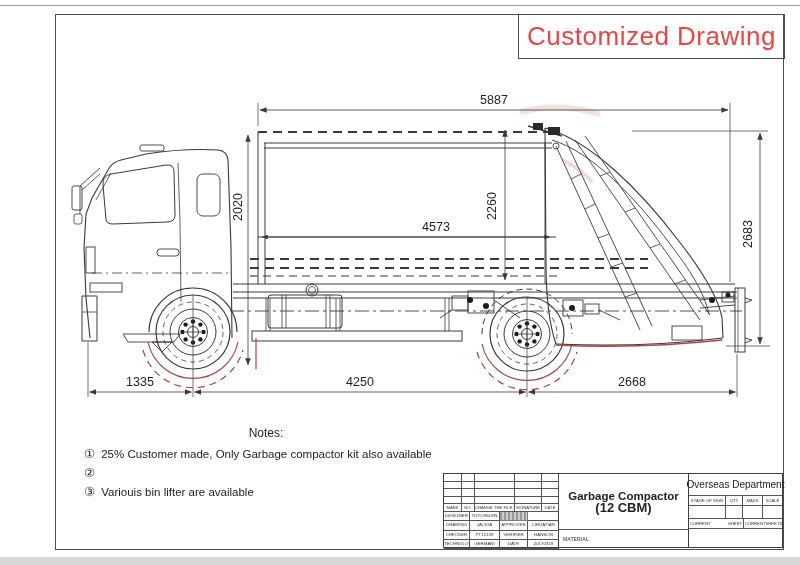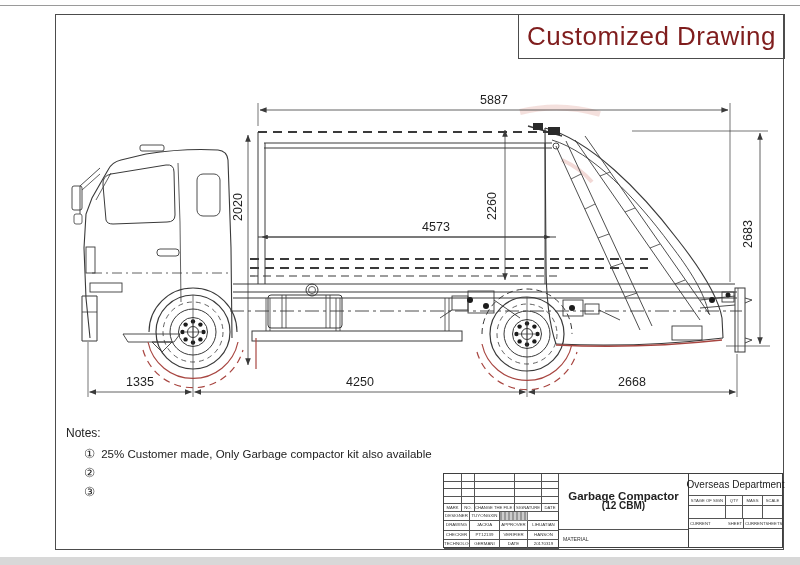--- a/index.html
+++ b/index.html
@@ -9,24 +9,24 @@
   }
   .abs{position:absolute;}
   
   #top-rule{left:0;top:5px;width:800px;height:0;border-top:1px solid #9a9a9a;}
   #bottom-strip{left:0;top:557px;width:800px;height:8px;background:#d8d8d8;}
   
   #frame{left:55px;top:14px;width:729px;height:536px;border:1.6px solid #4c4c4c;box-sizing:border-box;}
   
   #title-box{left:518px;top:14px;width:267px;height:45px;border:1.6px solid #4c4c4c;box-sizing:border-box;
     display:flex;align-items:center;justify-content:center;}
-  #title-box span{font-size:26px;color:#7f1d1d;letter-spacing:.5px;white-space:nowrap;}
+  #title-box span{font-size:26px;color:#ef4444;letter-spacing:.5px;white-space:nowrap;}
   
   #notes{left:66px;top:426px;width:400px;font-size:11.5px;color:#222;}
-  #notes .nh{font-size:12px;margin-bottom:6px;}
+  #notes .nh{font-size:12px;margin-bottom:6px;text-align:center;}
   #notes .ni{margin:4px 0 4px 18px;display:flex;gap:6px;align-items:baseline;}
   #notes .num{font-size:12.5px;}
   
   #dwg{left:0;top:0;width:800px;height:565px;}
   
   #tb{left:443px;top:473px;width:340px;height:75px;border:1px solid #3f3f3f;box-sizing:border-box;background:#fff;font-size:5px;color:#333;}
   #tb *{box-sizing:border-box;}
   .tb-col{position:absolute;top:0;height:100%;}
   #tb-left{left:0;width:115px;border-right:1px solid #3f3f3f;}
   #tb-mid{left:115px;width:130px;border-right:1px solid #3f3f3f;}
@@ -40,21 +40,21 @@
   .rev-head div{border-right:1px solid #555;border-bottom:1px solid #555;font-size:4.2px;
     white-space:nowrap;overflow:hidden;text-align:center;line-height:7px;}
   .tb-rows{position:absolute;left:0;top:38px;width:115px;height:37px;display:grid;
     grid-template-columns:26px 30px 28px 31px;grid-template-rows:repeat(4,1fr);}
   .tb-rows div{border-right:1px solid #555;border-bottom:1px solid #555;font-size:4.4px;
     white-space:nowrap;overflow:hidden;text-align:center;line-height:8.5px;}
   .tb-rows div:nth-child(4n){border-right:none;}
   .smudge{background:repeating-linear-gradient(90deg,#777 0 2px,#bbb 2px 4px);opacity:.75;}
   
   #tb-mid .prod{position:absolute;left:0;top:16px;width:100%;text-align:center;font-size:11.5px;font-weight:bold;color:#222;white-space:nowrap;}
-  #tb-mid .cap{position:absolute;left:0;top:26px;width:100%;text-align:center;font-size:10px;font-weight:bold;color:#222;}
+  #tb-mid .cap{position:absolute;left:0;top:26px;width:100%;text-align:center;font-size:13px;font-weight:bold;color:#222;}
   #tb-mid .matline{position:absolute;left:0;top:55px;width:100%;border-top:1px solid #555;}
   #tb-mid .mat{position:absolute;left:4px;top:62px;font-size:5.2px;color:#333;}
   
   #tb-right .dept{position:absolute;left:0;top:0;width:100%;height:22px;border-bottom:1px solid #555;
     display:flex;align-items:center;justify-content:center;font-size:10px;color:#222;white-space:nowrap;}
   .stage-row{position:absolute;left:0;top:22px;width:100%;height:10px;display:grid;grid-template-columns:37px 17px 20px 19px;}
   .stage-row div{border-right:1px solid #555;border-bottom:1px solid #555;font-size:4.2px;text-align:center;line-height:9px;white-space:nowrap;overflow:hidden;}
   .stage-row div:last-child{border-right:none;}
   .stage-empty{position:absolute;left:0;top:32px;width:100%;height:13px;display:grid;grid-template-columns:37px 17px 20px 19px;}
   .stage-empty div{border-right:1px solid #555;border-bottom:1px solid #555;}
@@ -287,20 +287,21 @@
   <div class="nh">Notes:</div>
   <div class="ni">
     <span class="num">①</span>
     <span>25% Customer made, Only Garbage compactor kit also available</span>
   </div>
   <div class="ni">
     <span class="num">②</span>
   </div>
   <div class="ni">
     <span class="num">③</span>
+    <span>Variouis bin lifter are available</span>
   </div>
 </div>
 
 <div class="abs" id="tb">
 
   <div class="tb-col" id="tb-left">
     <div class="rev-grid">
       <div></div>
         <div></div>
         <div></div>

